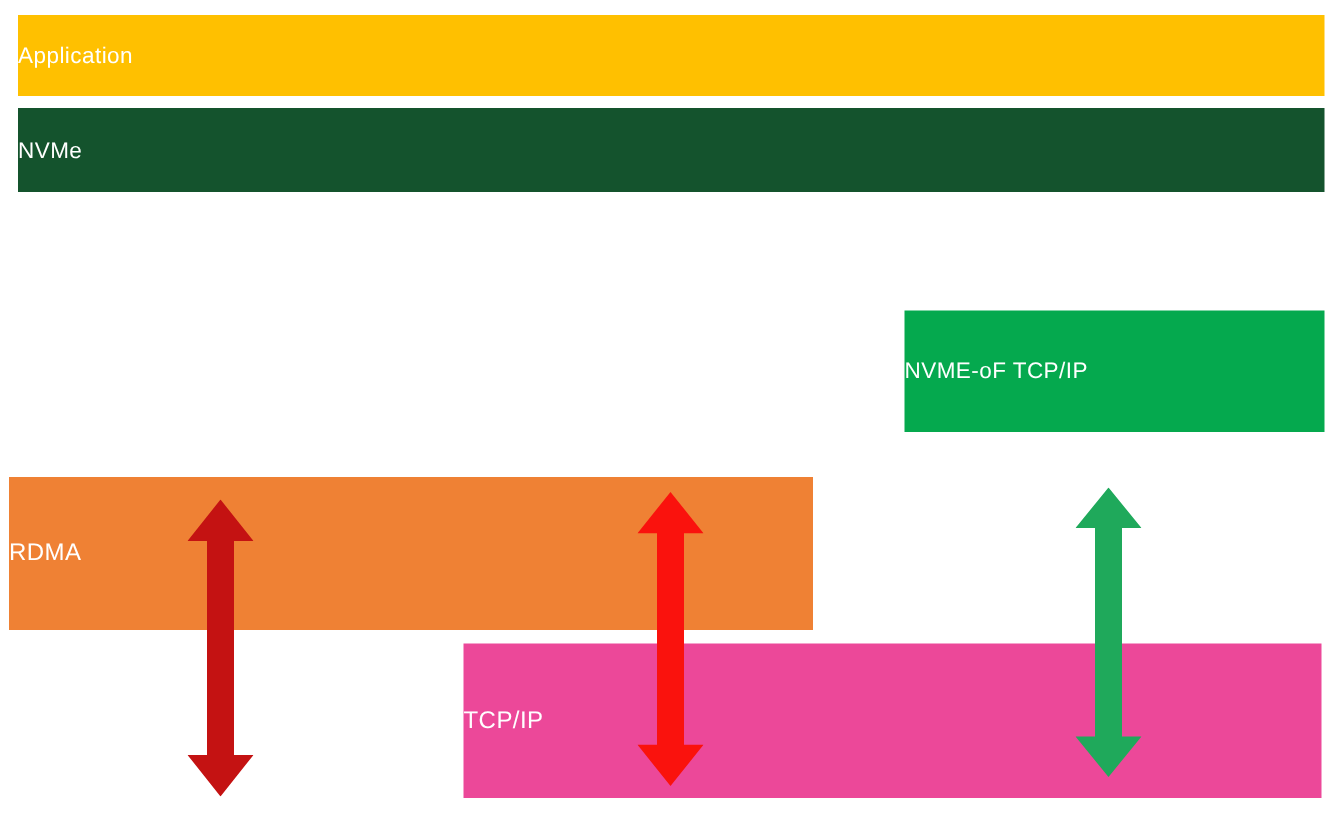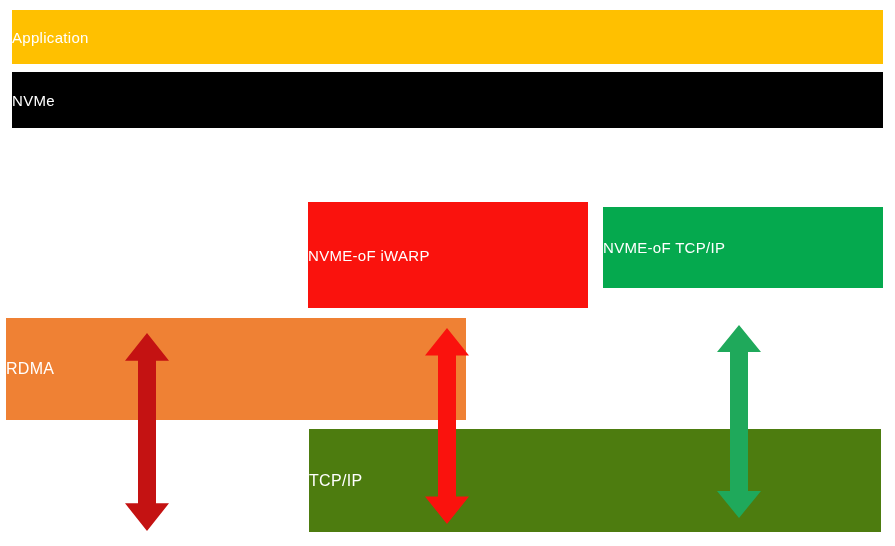--- a/index.html
+++ b/index.html
@@ -29,21 +29,21 @@
   }
   
   .bar-application { left: 12px; top: 10px;  width: 871px; height: 54px; }
   .bar-nvme        { left: 12px; top: 72px;  width: 871px; height: 56px; }
   .bar-core        { left: 12px; top: 140px; width: 871px; height: 55px; }
   
   .box-roce  { left: 12px;  top: 202px; width: 281px; height: 106px; }
   .box-iwarp { left: 308px; top: 202px; width: 280px; height: 106px; }
   .box-tcp   { left: 603px; top: 207px; width: 280px; height: 81px; }
   
-  .box-rdma  { left: 6px;   top: 318px; width: 460px; height: 102px; }
+  .box-rdma  { left: 6px;   top: 318px; width: 536px; height: 102px; }
   .box-rdma .label { font-size: 16px; }
   .box-black { left: 309px; top: 429px; width: 572px; height: 103px; }
   .box-black .label { font-size: 16px; }
   
   .arrow {
     position: absolute;
     width: 44px;
     display: block;
   }
   .arrow-roce  { left: 125px; top: 333px; height: 198px; }
@@ -53,39 +53,36 @@
 </style>
 </head>
 <body>
 
 <div class="stage">
 
   <div class="layer bar-application" style="background-color: rgb(255, 192, 0);">
     <span class="label">Application</span>
   </div>
 
-  <div class="layer bar-nvme" style="background-color: #000000;">
+  <div class="layer bar-nvme" style="background-color: #14532d;">
     <span class="label">NVMe</span>
   </div>
 
 
 
-  <div class="layer box-iwarp" style="background-color: rgb(250, 18, 13);">
-    <span class="label">NVME-oF iWARP</span>
-  </div>
 
   <div class="layer box-tcp" style="background-color: rgb(5, 169, 78);">
     <span class="label">NVME-oF TCP/IP</span>
   </div>
 
   <div class="layer box-rdma" style="background-color: rgb(239, 129, 52);">
     <span class="label">RDMA</span>
   </div>
 
-  <div class="layer box-black" style="background-color: #4d7c0f;">
+  <div class="layer box-black" style="background-color: #ec4899;">
     <span class="label">TCP/IP</span>
   </div>
 
   <div class="arrow arrow-roce" style="color: rgb(196, 18, 18);">
     <svg viewBox="0 0 44 200" preserveAspectRatio="none" aria-hidden="true">
       <polygon fill="currentColor" points="22,0 44,28 31,28 31,172 44,172 22,200 0,172 13,172 13,28 0,28"></polygon>
     </svg>
   </div>
 
   <div class="arrow arrow-iwarp" style="color: rgb(250, 18, 13);">

